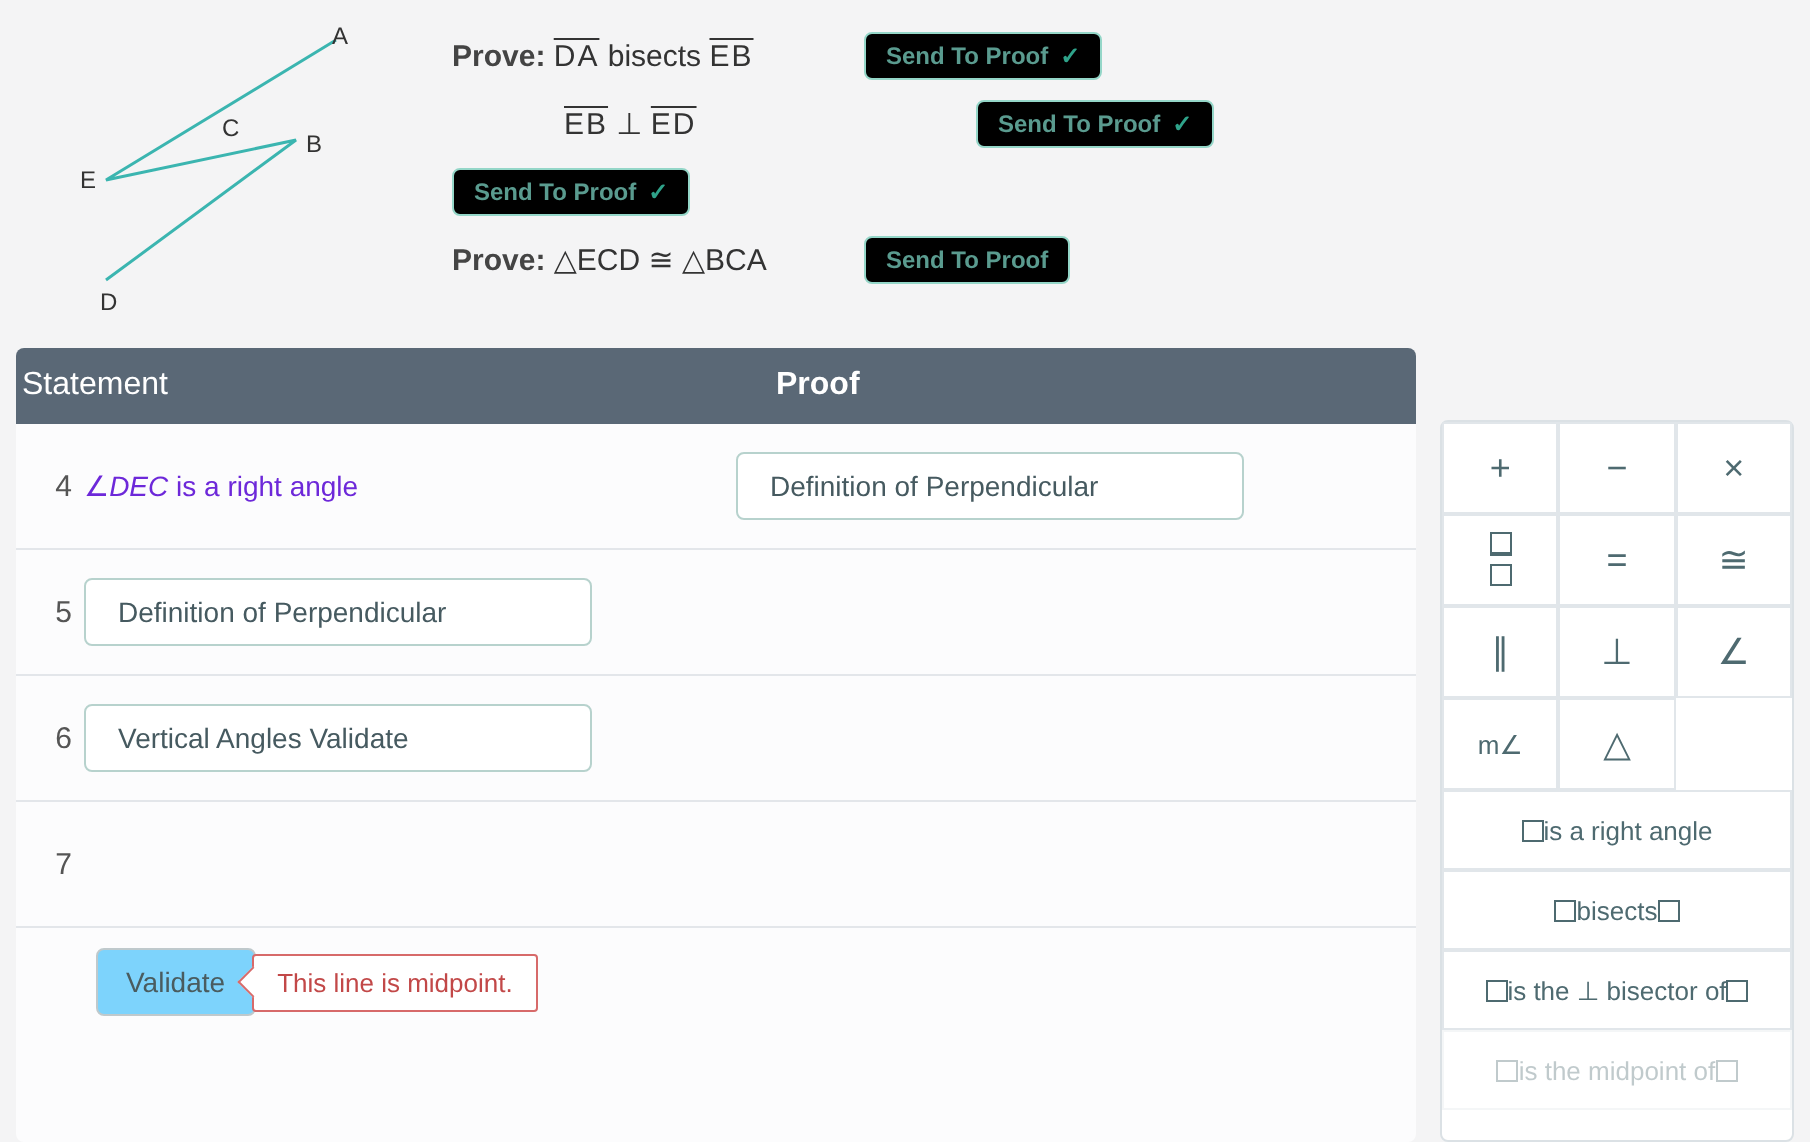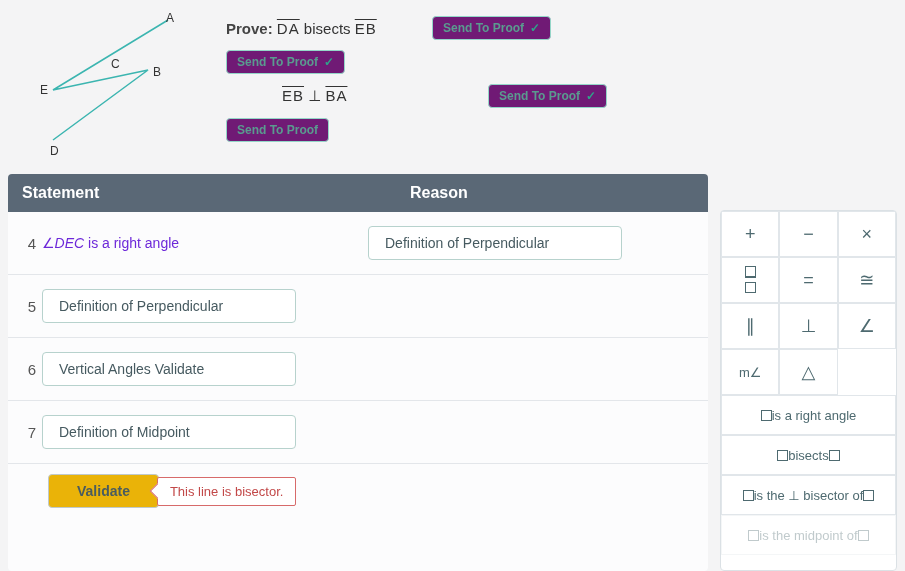--- a/index.html
+++ b/index.html
@@ -6,34 +6,34 @@
 .page{display:flex;gap:12px;padding:10px 8px 0 8px;box-sizing:border-box;height:100%}
 .left{flex:1;display:flex;flex-direction:column}
 .top{display:flex;gap:18px;padding:0 0 14px 30px}
 .diagram{width:170px;height:150px;position:relative;flex-shrink:0}
 .diagram svg{position:absolute;top:0;left:0}
 .givens{flex:1;display:flex;flex-direction:column;gap:10px;padding-top:6px}
 .grow{display:flex;align-items:center;gap:16px}
 .gtext{font-size:15px;color:#333;min-width:190px}
 .overline{text-decoration:overline;letter-spacing:1px}
 .gbold{font-weight:bold;color:#444}
-.sendbtn{border:1px solid #94d6c8;background:#701a75;color:#5a9b8f;border-radius:4px;padding:4px 10px;font-size:12px;font-weight:600;cursor:pointer;display:flex;gap:6px;align-items:flex-start}
+.sendbtn{border:1px solid #94d6c8;background:#000000;color:#5a9b8f;border-radius:4px;padding:4px 10px;font-size:12px;font-weight:600;cursor:pointer;display:flex;gap:6px;align-items:flex-start}
 .sendbtn.checked::after{content:"✓";color:#2fa38a;font-weight:bold}
 .proof{flex:1;display:flex;flex-direction:column;border-radius:4px;overflow:hidden}
 .hdr{display:flex;background:#5a6876;color:#fff}
-.hdr .colS{flex:0 0 360px;padding:10px 14px;font-weight:700}
+.hdr .colS{flex:0 0 360px;padding:10px 3px;font-weight:400}
 .hdr .colR{flex:1;padding:10px 14px;font-weight:600}
 .rows{flex:1;background:#fcfcfd;display:flex;flex-direction:column}
 .prow{display:flex;align-items:center;border-bottom:1px solid #e3e6ea;padding:8px 0;min-height:46px}
 .prow .num{width:28px;text-align:right;font-size:15px;color:#555;padding-right:6px}
 .prow .stmt{flex:0 0 326px;font-size:14px;color:#6d28d9}
 .prow .rsn{flex:1}
 .rbox{display:inline-block;border:1px solid #b7d2cd;background:#fff;border-radius:4px;padding:8px 16px;font-size:14px;color:#465a60;min-width:220px;cursor:pointer}
 .validateRow{display:flex;align-items:center;gap:0;padding:10px 0 0 40px}
-.validateBtn{background:#eab308;border:1px solid #bfc9cc;color:#4a5c5f;font-weight:700;padding:8px 28px;border-radius:4px;cursor:pointer;font-size:14px}
+.validateBtn{background:#7dd3fc;border:1px solid #bfc9cc;color:#4a5c5f;font-weight:400;padding:8px 14px;border-radius:4px;cursor:pointer;font-size:14px}
 .errTag{border:1px solid #d76a6a;color:#c24848;background:#fff;padding:6px 12px;border-radius:2px;font-size:13px;margin-left:-2px;position:relative}
 .errTag::before{content:"";position:absolute;left:-6px;top:50%;transform:translateY(-50%) rotate(45deg);width:10px;height:10px;background:#fff;border-left:1px solid #d76a6a;border-bottom:1px solid #d76a6a}
 .italic{font-style:italic}
 
 .palette{flex:0 0 175px;background:#fff;border:1px solid #dbe1e5;border-radius:4px;display:flex;flex-direction:column;margin-top:200px}
 .pgrid{display:grid;grid-template-columns:repeat(3,1fr)}
 .pcell{border:1px solid #e1e6ea;height:44px;display:flex;align-items:center;justify-content:center;font-size:18px;color:#4e6a70;cursor:pointer;background:#fff}
 .pcell.wide{grid-column:span 3;font-size:13px;height:38px}
 .pcell.small{font-size:13px}
 .sq{display:inline-block;width:9px;height:9px;border:1px solid #4e6a70}
@@ -63,66 +63,68 @@
         <div class="grow">
           <div class="gtext">
             <span class="gbold">Prove:</span>
             <span class="overline">DA</span><span> bisects </span><span class="overline">EB</span>
           </div>
           <button class="sendbtn checked">
               <span>Send To Proof</span>
             </button>
         </div>
         <div class="grow">
-          <button class="sendbtn checked">
-              <span>Send To Proof</span>
-            </button>
-        </div>
-        <div class="grow">
           <div class="gtext" style="padding-left:56px">
-            <span class="overline">EB</span><span> ⊥ </span><span class="overline">BA</span>
+            <span class="overline">EB</span><span> ⊥ </span><span class="overline">ED</span>
           </div>
           <button class="sendbtn checked">
               <span>Send To Proof</span>
             </button>
         </div>
         <div class="grow">
+          <button class="sendbtn checked">
+              <span>Send To Proof</span>
+            </button>
+        </div>
+        <div class="grow">
+          <div class="gtext">
+            <span class="gbold">Prove:</span> <span>△ECD ≅ △BCA</span>
+          </div>
           <button class="sendbtn">
               <span>Send To Proof</span>
             </button>
         </div>
       </div>
     </div>
 
     <div class="proof">
       <div class="hdr">
         <div class="colS">Statement</div>
-        <div class="colR">Reason</div>
+        <div class="colR">Proof</div>
       </div>
       <div class="rows">
         <div class="prow">
           <div class="num">4</div>
           <div class="stmt"><span>∠</span><span class="italic">DEC</span><span> is a right angle</span></div>
           <div class="rsn"><span class="rbox">Definition of Perpendicular</span></div>
         </div>
         <div class="prow">
           <div class="num">5</div>
           <div class="rsn"><span class="rbox">Definition of Perpendicular</span></div>
         </div>
         <div class="prow">
           <div class="num">6</div>
           <div class="rsn"><span class="rbox">Vertical Angles Validate</span></div>
         </div>
         <div class="prow">
           <div class="num">7</div>
-          <div class="rsn"><span class="rbox">Definition of Midpoint</span></div>
         </div>
         <div class="validateRow">
           <button class="validateBtn">Validate</button>
-          <span class="errTag">This line is bisector.</span>
+          <span class="errTag">This line is midpoint.</span>
         </div>
       </div>
     </div>
   </div>
 
   <div class="palette">
     <div class="pgrid">
       <div class="pcell">+</div>
       <div class="pcell">−</div>
       <div class="pcell">×</div>

